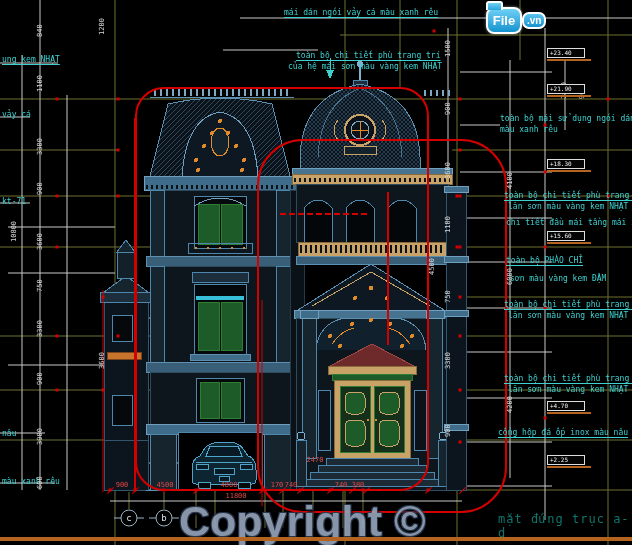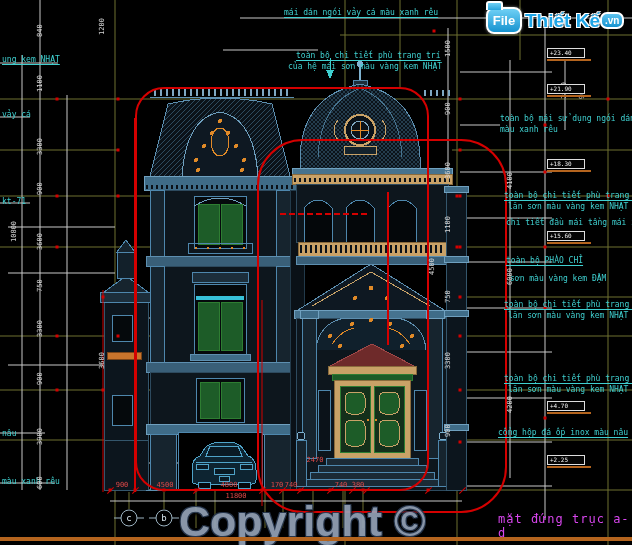--- a/index.html
+++ b/index.html
@@ -13,21 +13,21 @@
        transform:rotate(-90deg);transform-origin:0 100%;}
   .dim{position:absolute;white-space:nowrap;color:#e04848;font-size:7px;line-height:1;
        transform:translateX(-50%);}
   .tick{position:absolute;width:1px;height:9px;background:var(--red);transform:rotate(45deg);}
   
   .lvl{position:absolute;left:547px;width:46px;}
   .lvl .bx{display:block;width:34px;height:8px;border:1px solid #dedede;color:#f2f2f2;
            font-size:6px;line-height:8px;padding-left:2px;background:#050505;}
   .lvl .br{width:44px;height:2px;background:var(--bar);margin-top:1px;}
   
-  .ttl{position:absolute;left:487px;top:512px;color:#d946ef;font-size:12px;letter-spacing:1px;padding-left:11px;}
+  .ttl{position:absolute;left:487px;top:512px;color:#0f766e;font-size:12px;letter-spacing:1px;padding-left:11px;}
   
   .watermark{position:absolute;left:179px;top:497px;font-family:"Liberation Sans",sans-serif;
              font-weight:bold;font-size:43px;letter-spacing:0px;color:#97a6bb;opacity:.9;
              text-shadow:1px 1px 0 #2a3a52,-1px -1px 0 #2a3a52,1px -1px 0 #2a3a52,
                          -1px 1px 0 #2a3a52,2px 3px 3px #000;}
   
   .logo{position:absolute;left:486px;top:7px;display:flex;align-items:center;gap:3px;
         font-family:"Liberation Sans",sans-serif;}
   .logo .folder{position:relative;width:32px;height:23px;border:2px solid #fff;border-radius:8px;
         background:linear-gradient(#6fd0f5,#1693d0);display:flex;align-items:center;
@@ -450,18 +450,17 @@
         <div class="br"></div>
       </div>
     </div>
 
   <div class="watermark">Copyright © FileThietKe.vn</div>
 
   <div class="ttl">mặt đứng trục a-d</div>
 
   <div class="logo">
     <span class="folder">File</span>
-    <span class="name">Thiết Kế</span>
     <span class="tld">.vn</span>
   </div>
 
   <div id="bottombar"></div>
 </div>
 
 </body></html>

